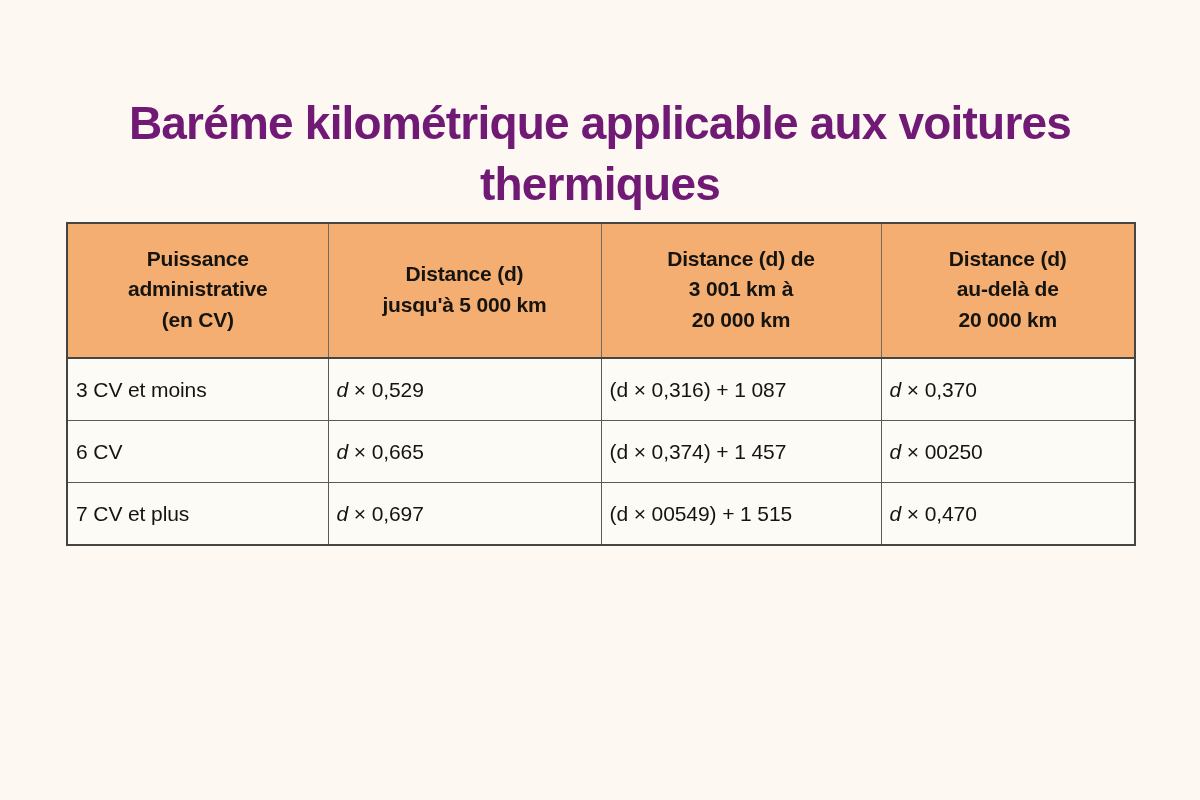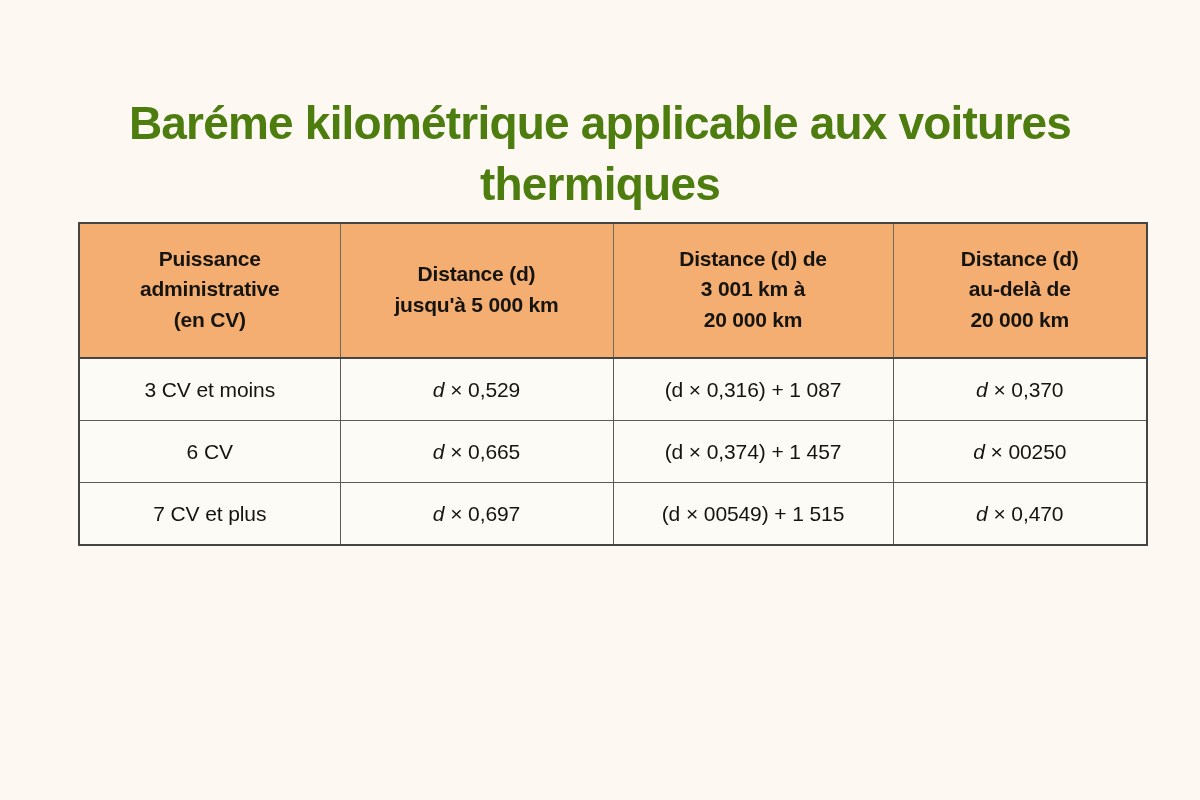--- a/index.html
+++ b/index.html
@@ -26,32 +26,31 @@
   .title {
     position: absolute;
     left: 0;
     top: 62px;
     width: 1200px;
     text-align: center;
     font-size: 46px;
     font-weight: 700;
     line-height: 1.33;
     letter-spacing: -0.8px;
-    color: #4d7c0f;
+    color: #701a75;
     padding: 0 120px;
     box-sizing: border-box;
   }
 
   
   .table-wrap {
     position: absolute;
     left: 66px;
     top: 222px;
     width: 968px;
-    margin-left: 12px;
   }
 
   table.baremes {
     width: 1068px;
     border-collapse: collapse;
     table-layout: fixed;
     background: #FDFBF5;
     border: 2px solid #454543;
   }
 
@@ -72,21 +71,20 @@
     padding: 20px 10px 22px;
     vertical-align: middle;
     letter-spacing: -0.2px;
   }
 
   table.baremes td {
     border: 1px solid #5B5A56;
     font-size: 21px;
     font-weight: 400;
     color: #15140F;
-    text-align: center;
     height: 61px;
     padding: 0 8px;
     vertical-align: middle;
     letter-spacing: -0.1px;
     background: #FDFBF5;
   }
 
   
   table.baremes td .var {
     font-style: italic;

